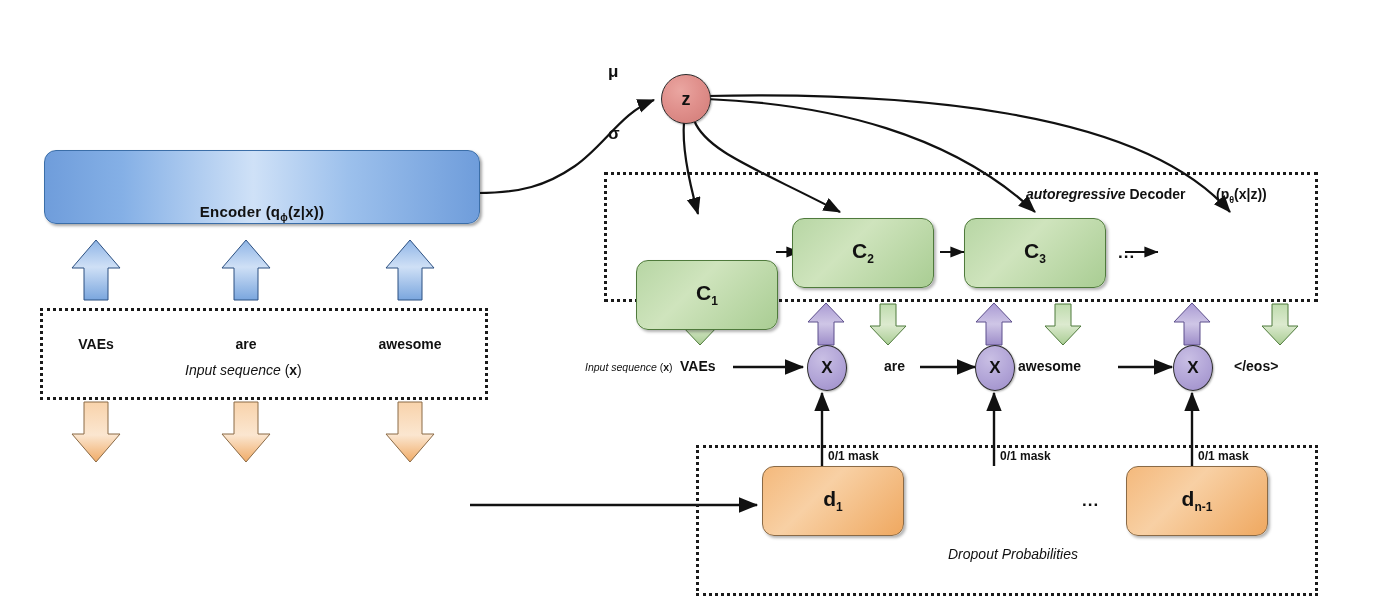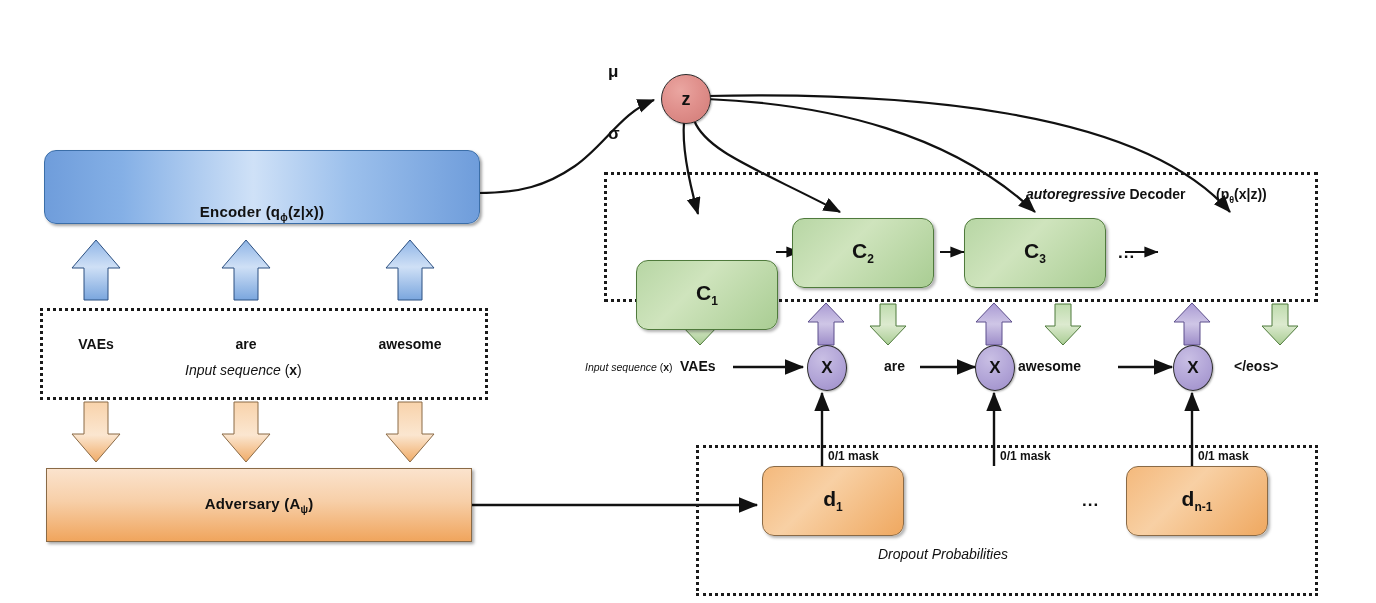--- a/index.html
+++ b/index.html
@@ -177,23 +177,20 @@
   <div class="abs encoder-box">
     <span class="blocklabel"><span>Encoder (q</span><sub>ϕ</sub><span>(z|x))</span></span>
   </div>
 
   <div class="abs dotted inseq-box"></div>
   <div class="word-in" style="left:46px;top:336px;width:100px;">VAEs</div>
   <div class="word-in" style="left:196px;top:336px;width:100px;">are</div>
   <div class="word-in" style="left:352px;top:336px;width:116px;">awesome</div>
   <div class="italic-label" style="left:185px;top:362px;"><span>Input sequence</span><span style="font-style:normal;"> (<b>x</b>)</span></div>
 
-  <div class="abs adversary-box">
-    <span class="blocklabel"><span>Adversary (A</span><sub>ψ</sub><span>)</span></span>
-  </div>
 
   <div class="abs znode">
     <span>z</span>
   </div>
   <div class="greek" style="left:608px;top:62px;">μ</div>
   <div class="greek" style="left:608px;top:124px;">σ</div>
 
   <div class="abs dotted decoder-box"></div>
   <div class="declabel" style="left:1026px;top:186px;"><i>autoregressive </i><b>Decoder</b></div>
   <div class="declabel" style="left:1216px;top:186px;"><b><span> (p</span><sub>θ</sub><span>(x|z))</span></b></div>
@@ -231,15 +228,15 @@
   <div class="masklabel" style="left:1000px;top:449px;">0/1 mask</div>
   <div class="masklabel" style="left:1198px;top:449px;">0/1 mask</div>
 
   <div class="dcell" style="left:762px;top:466px;">
     <span class="celllabel"><span>d</span><sub>1</sub></span>
   </div>
   <div class="dcell" style="left:1126px;top:466px;justify-content:center;">
     <span class="celllabel"><span>d</span><sub>n-1</sub></span>
   </div>
   <div class="dots" style="left:1082px;top:491px;">...</div>
-  <div class="italic-label" style="left:878px;top:546px;font-style:italic;">Dropout Probabilities</div>
+  <div class="italic-label" style="left:948px;top:546px;font-style:italic;">Dropout Probabilities</div>
 
 </div>
 
 </body></html>

